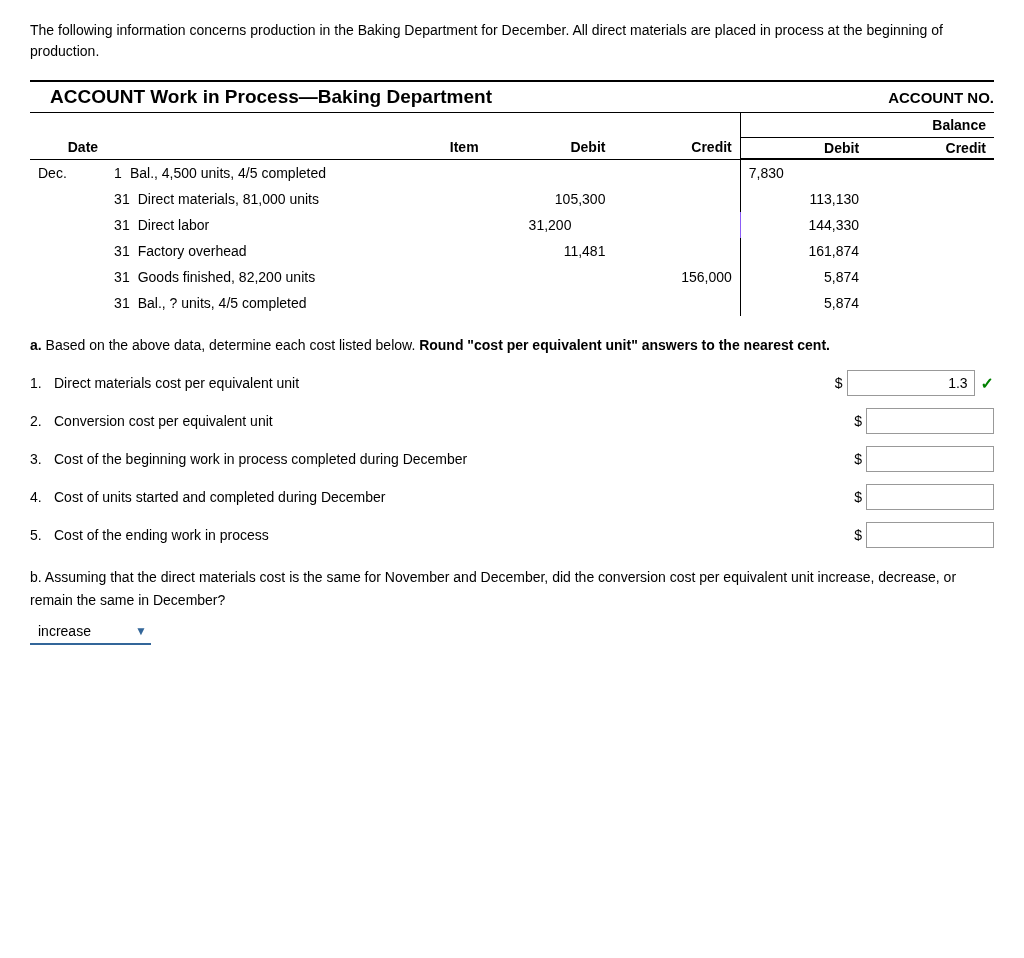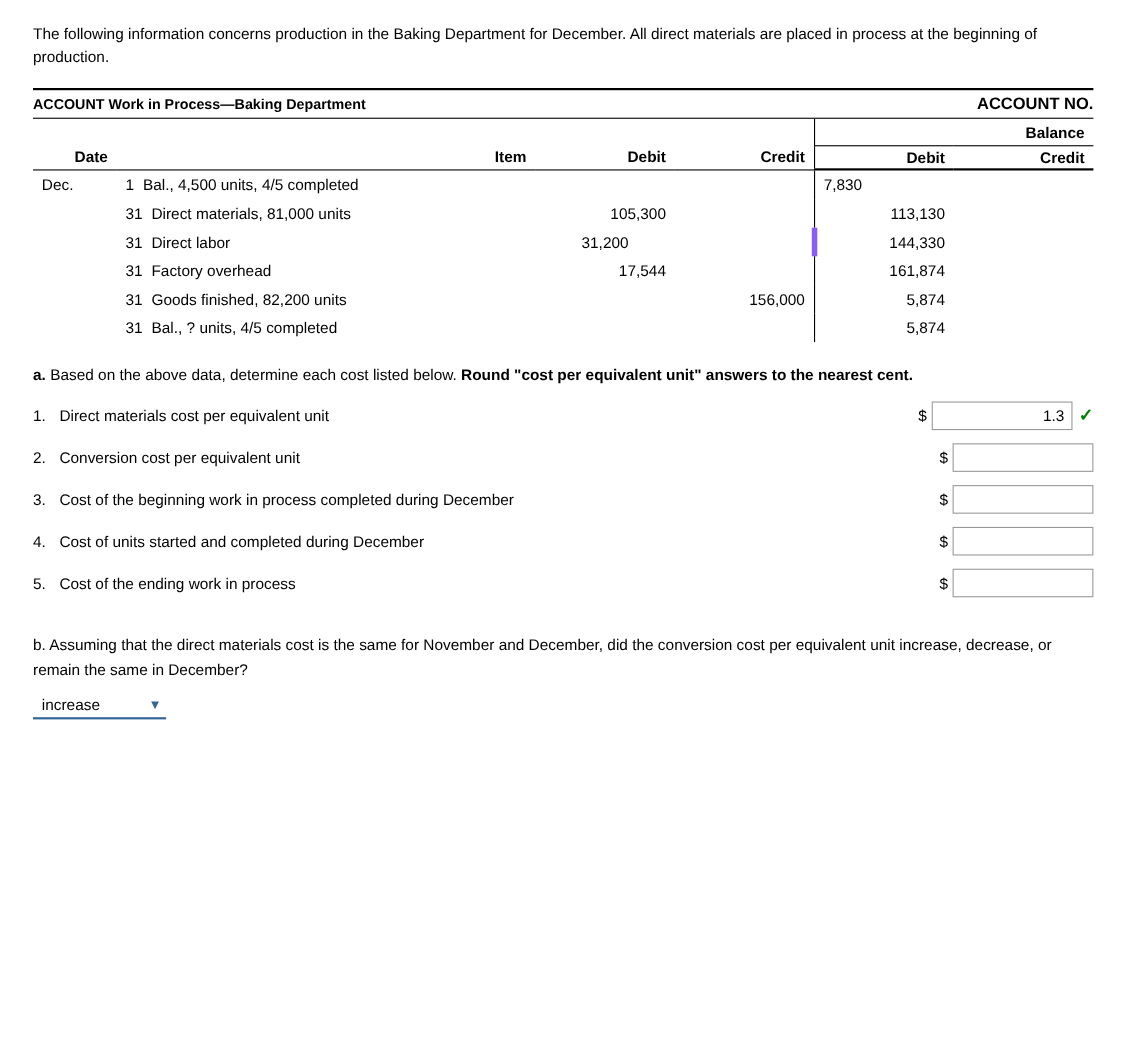--- a/index.html
+++ b/index.html
@@ -22,21 +22,22 @@
       display: flex;
       justify-content: space-between;
       align-items: baseline;
       border-top: 2px solid #000;
       border-bottom: 1px solid #000;
       padding: 4px 0;
       margin-bottom: 0;
     }
     .account-title {
       font-weight: bold;
-      font-size: 13px;
+      font-size: 19px;
+      margin-left: 20px;
     }
     .account-no-label {
       font-weight: bold;
       font-size: 15px;
     }
     table.ledger {
       width: 100%;
       border-collapse: collapse;
       font-size: 14px;
     }
@@ -102,21 +103,21 @@
       font-size: 14px;
       text-align: right;
     }
     .check-icon {
       color: green;
       font-size: 16px;
       margin-left: 6px;
       font-weight: bold;
     }
     .section-b {
-      margin-top: 32px;
+      margin-top: 18px;
       line-height: 1.6;
     }
     .dropdown-row {
       display: flex;
       align-items: center;
       margin-top: 8px;
     }
     .dropdown-select {
       border: none;
       border-bottom: 2px solid #336699;
@@ -183,27 +184,27 @@
     <td class="col-debit" style="text-align:right;">105,300</td>
     <td class="col-credit" style="text-align:right;"></td>
     <td class="col-bal-debit" style="text-align:right;border-left:1px solid #000;">113,130</td>
     <td class="col-bal-credit" style="text-align:right;"></td>
   </tr>
         <tr>
     <td class="col-date"></td>
     <td class="col-item"><span style="margin-right:8px;">31</span>Direct labor</td>
     <td class="col-debit" style="text-align:center;">31,200</td>
     <td class="col-credit" style="text-align:right;"></td>
-    <td class="col-bal-debit" style="text-align:right;border-left:5px solid #8b5cf6;">144,330</td>
+    <td class="col-bal-debit" style="text-align:right;border-left:1px solid #8b5cf6;">144,330</td>
     <td class="col-bal-credit" style="text-align:right;"></td>
   </tr>
         <tr>
     <td class="col-date"></td>
     <td class="col-item"><span style="margin-right:8px;">31</span>Factory overhead</td>
-    <td class="col-debit" style="text-align:right;">17,544</td>
+    <td class="col-debit" style="text-align:right;">11,481</td>
     <td class="col-credit" style="text-align:right;"></td>
     <td class="col-bal-debit" style="text-align:right;border-left:1px solid #000;">161,874</td>
     <td class="col-bal-credit" style="text-align:right;"></td>
   </tr>
         <tr>
     <td class="col-date"></td>
     <td class="col-item"><span style="margin-right:8px;">31</span>Goods finished, 82,200 units</td>
     <td class="col-debit" style="text-align:right;"></td>
     <td class="col-credit" style="text-align:right;">156,000</td>
     <td class="col-bal-debit" style="text-align:right;border-left:1px solid #000;">5,874</td>

